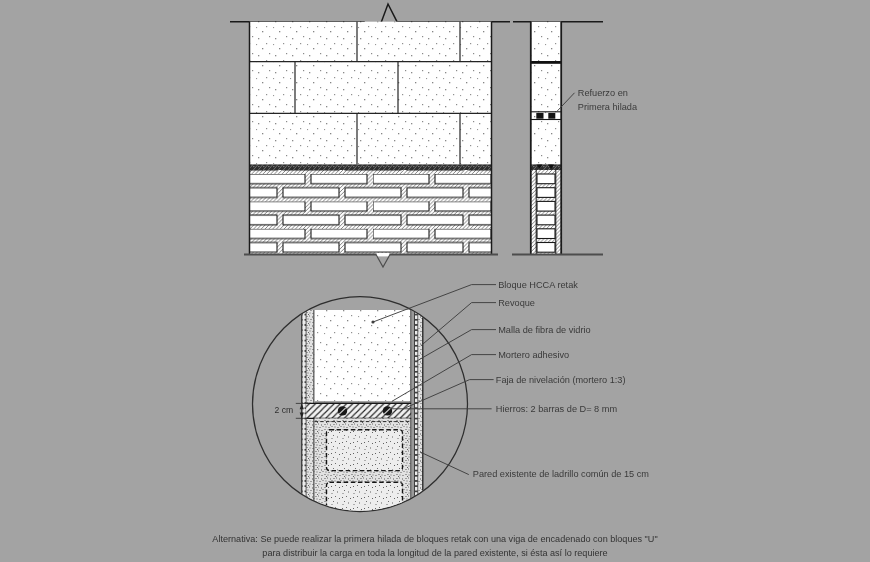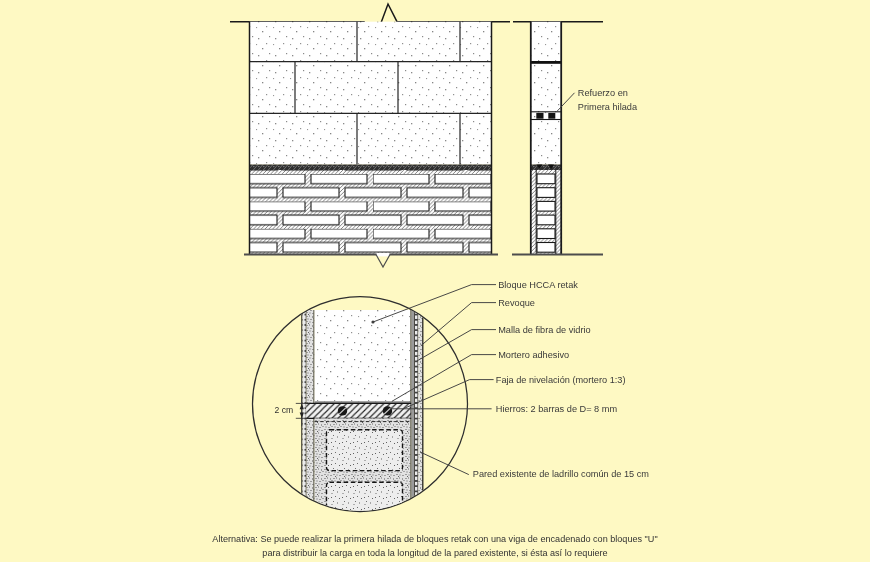--- a/index.html
+++ b/index.html
@@ -1,16 +1,16 @@
 <!DOCTYPE html>
 <html><head>
 <meta charset="utf-8">
 <style>
   html,body{margin:0;padding:0;background:#ffffff;}
-  .canvas{position:relative;width:870px;height:562px;background:#fef9c3;overflow:hidden;}
+  .canvas{position:relative;width:870px;height:562px;background:#a3a3a3;overflow:hidden;}
   svg{position:absolute;left:0;top:0;}
   .t{font-family:"Liberation Sans",sans-serif;fill:#3a3a3a;}
   .lbl{font-size:9.2px;}
   .dim{font-size:8.6px;fill:#2f2f2f;}
   .note{font-size:9.1px;text-anchor:middle;fill:#333333;}
 </style>
 </head>
 <body>
 
 <div class="canvas">

